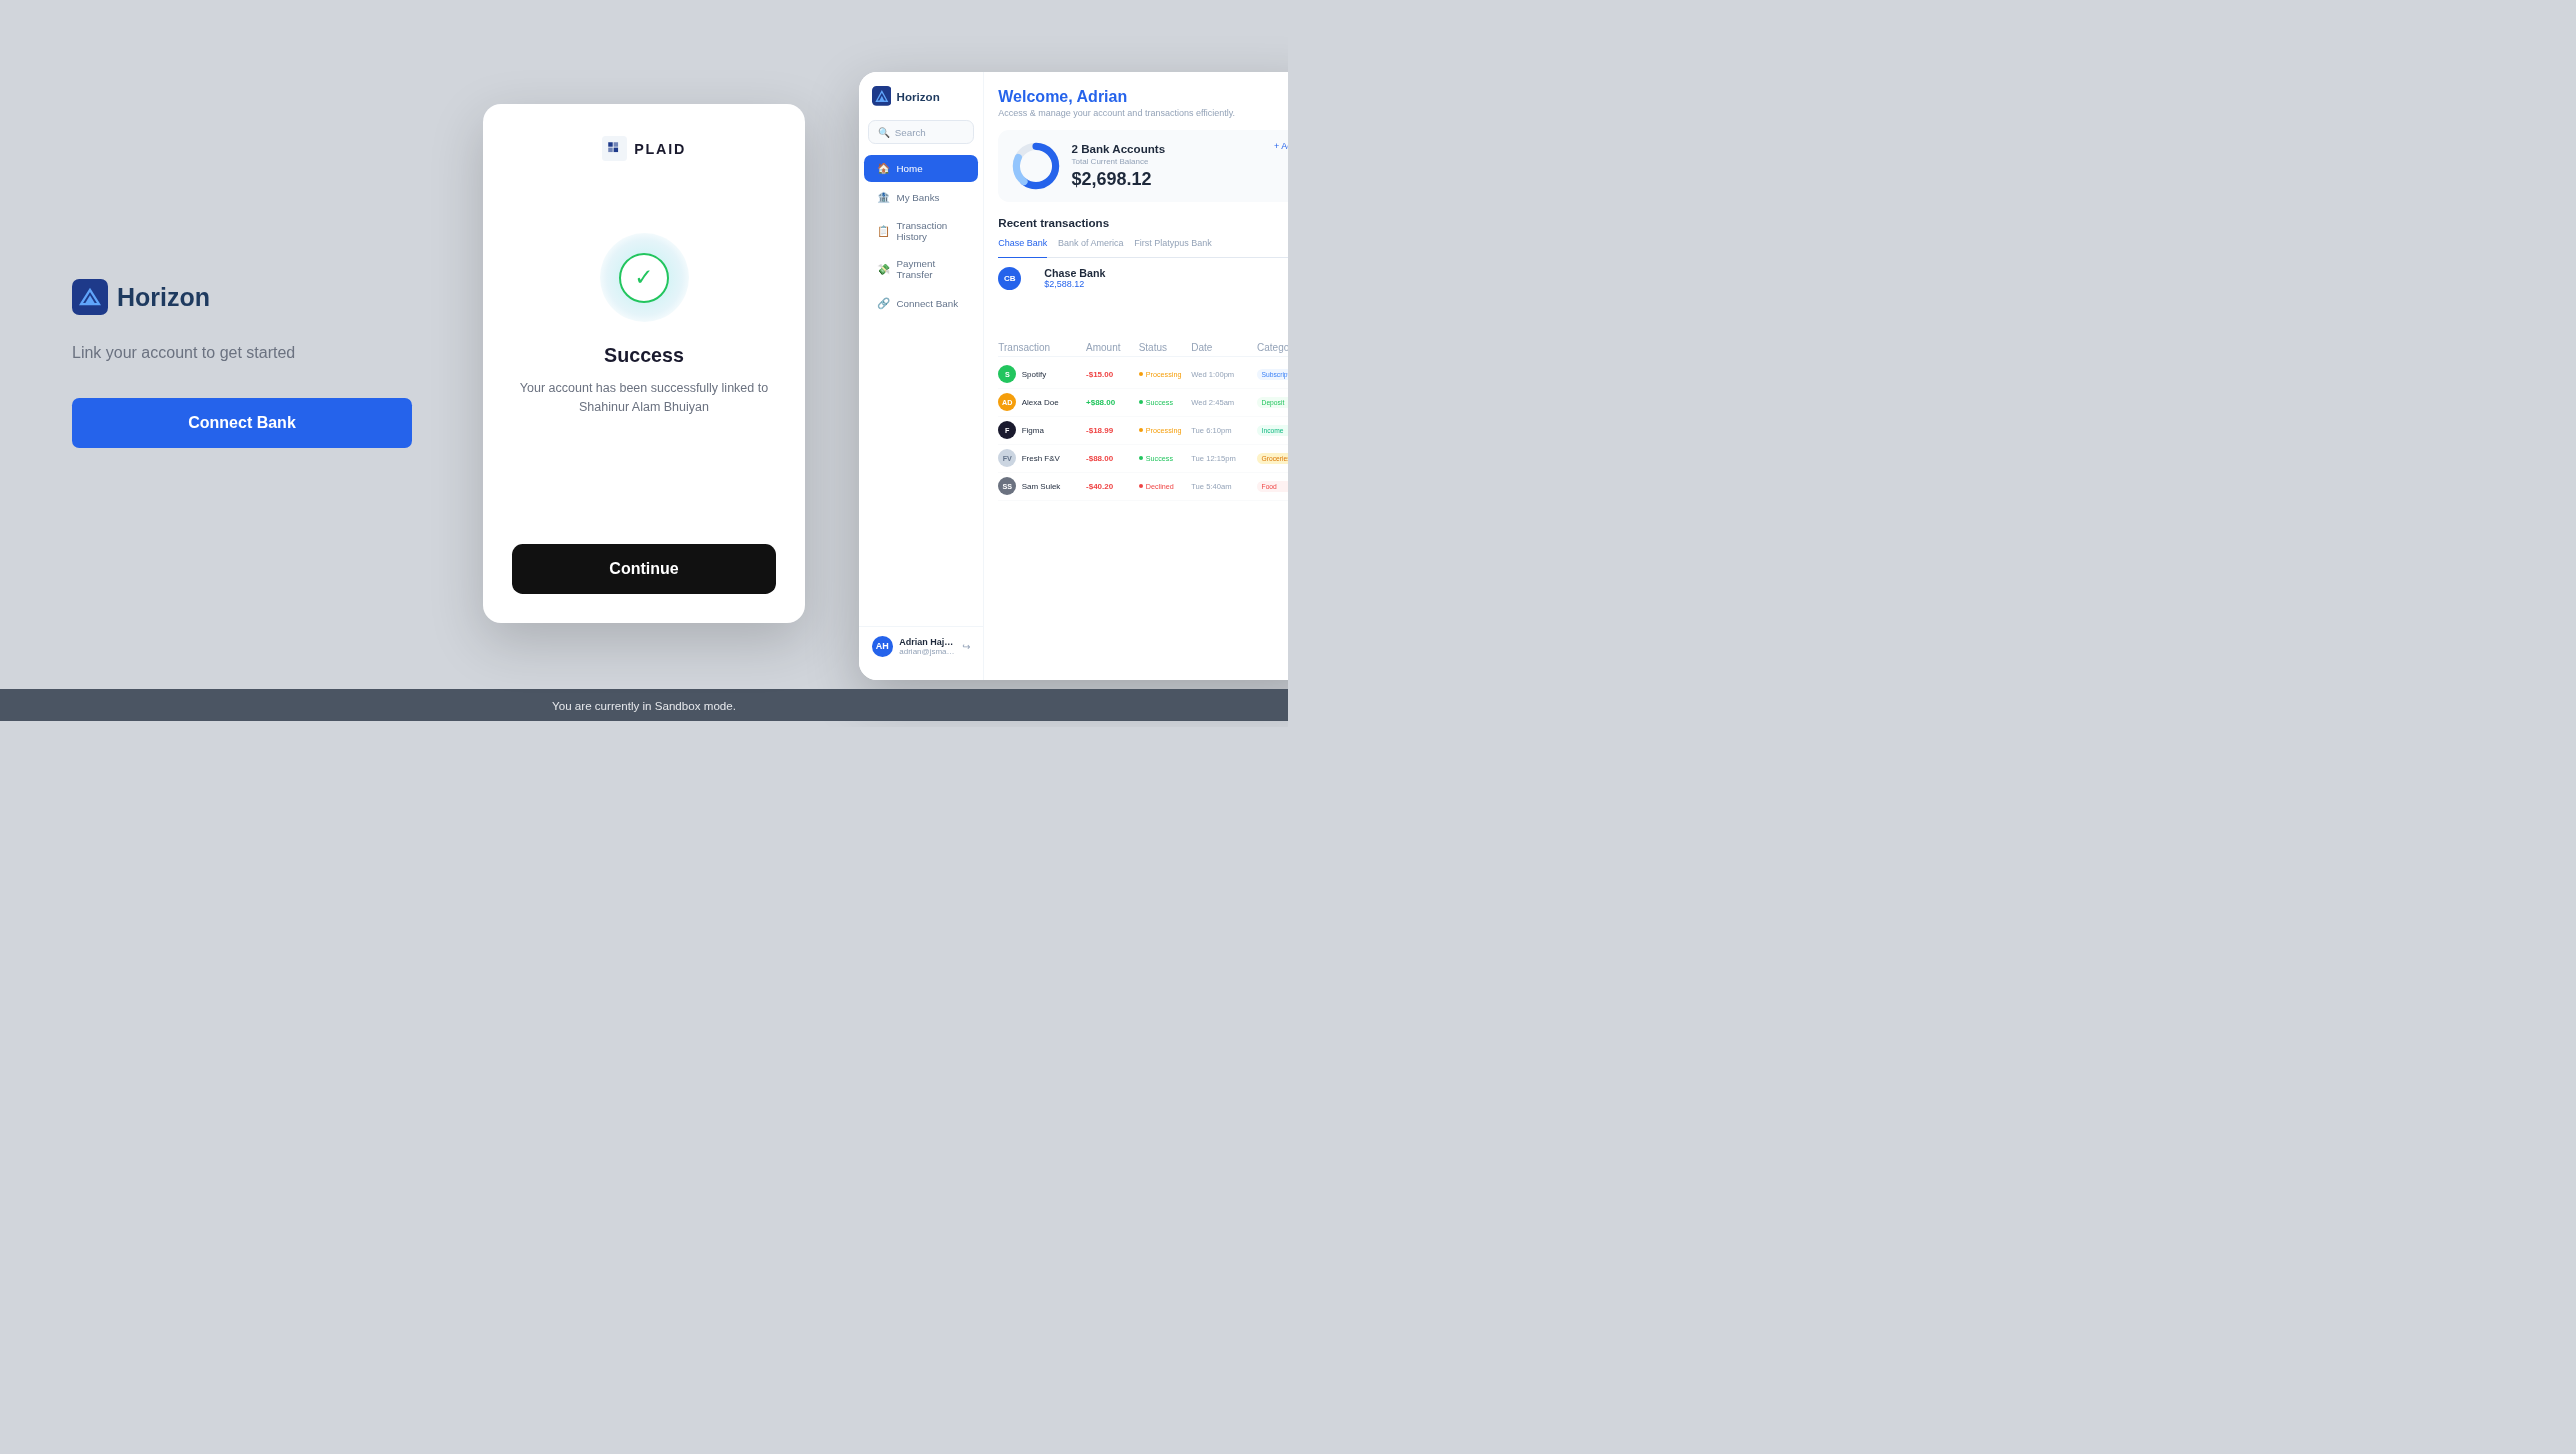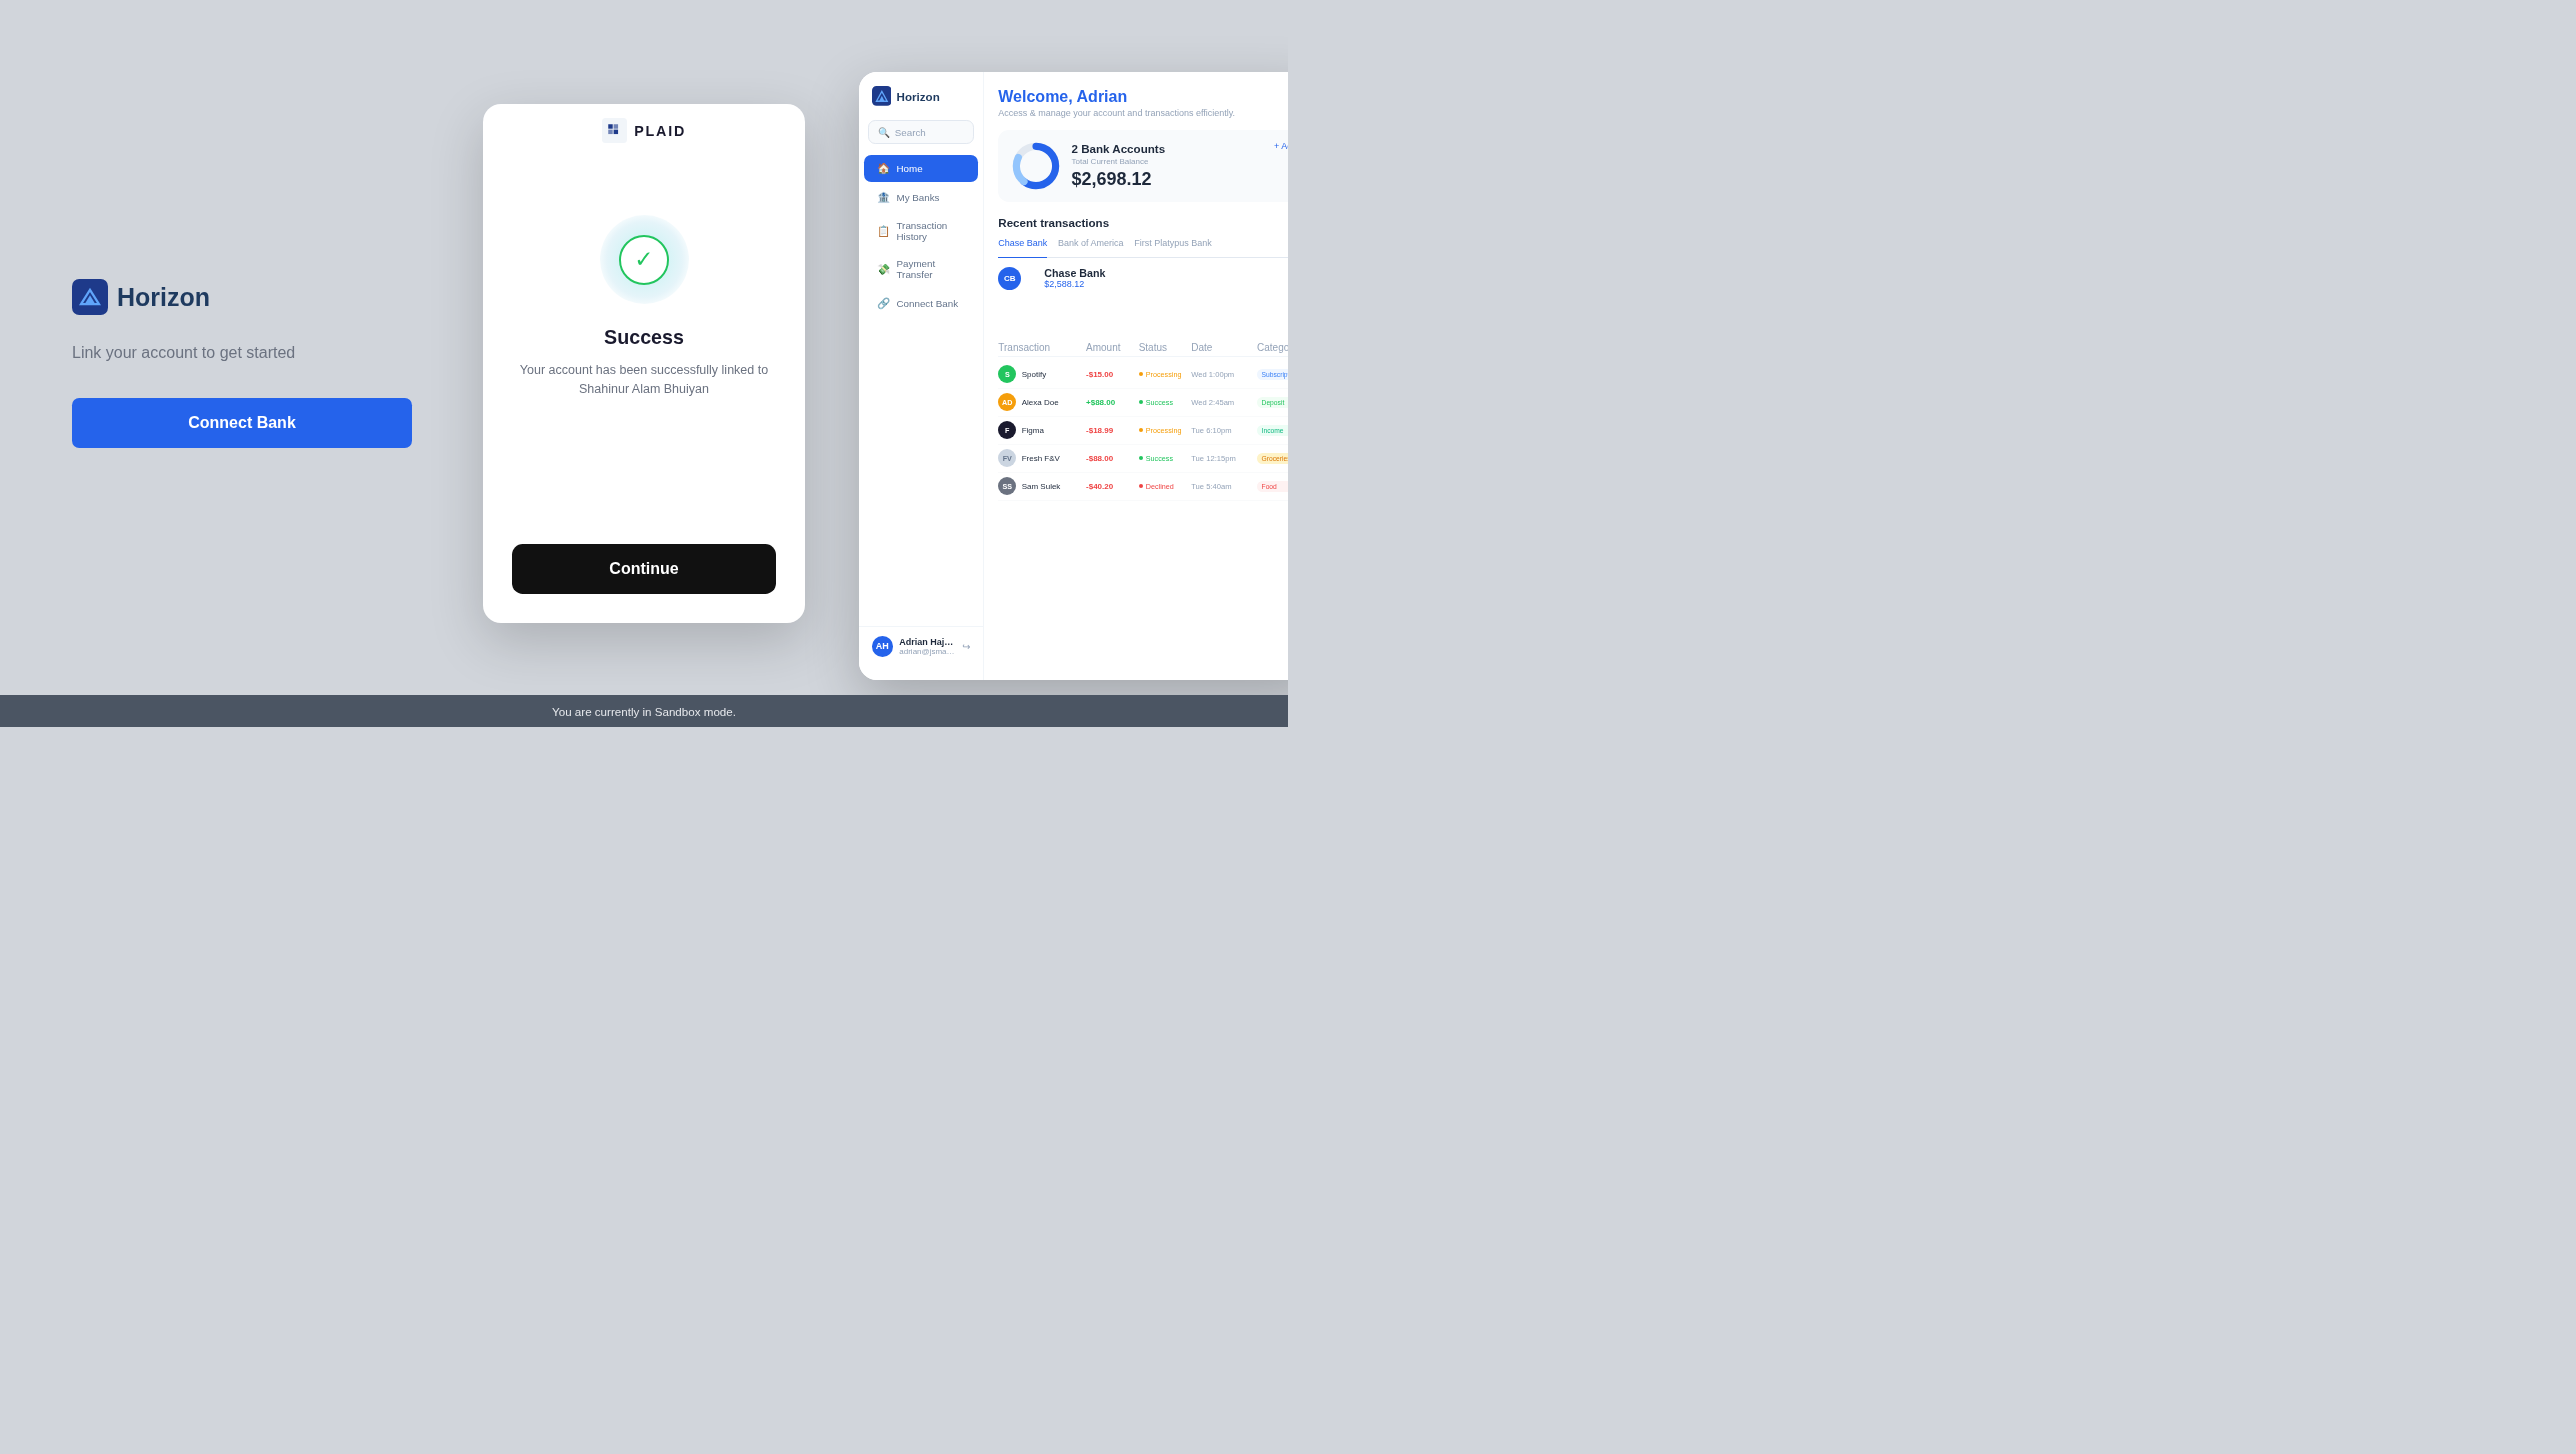--- a/index.html
+++ b/index.html
@@ -75,21 +75,21 @@
     }
     .modal {
       pointer-events: all;
       background: #fff;
       border-radius: 18px;
       width: 322px;
       min-height: 519px;
       display: flex;
       flex-direction: column;
       align-items: center;
-      padding: 14px 29px 29px;
+      padding: 32px 29px 29px;
       box-shadow: 0 18px 54px rgba(0,0,0,0.18);
       position: relative;
       z-index: 10;
     }
     .modal-logo {
       display: flex;
       align-items: center;
       gap: 7.2px;
       margin-bottom: 72px;
     }
@@ -459,21 +459,21 @@
     }
     .cat-subscription { background: #eff6ff; color: #3b82f6; }
     .cat-deposit { background: #f0fdf4; color: #22c55e; }
     .cat-income { background: #ecfdf5; color: #10b981; }
     .cat-groceries { background: #fef3c7; color: #d97706; }
     .cat-food { background: #fef2f2; color: #ef4444; }
 
     
     .footer-bar {
       position: absolute;
-      bottom: 0; left: 0; right: 0;
+      bottom: 6px; left: 0; right: 0;
       background: #4b5563;
       height: 32px;
       display: flex;
       align-items: center;
       justify-content: center;
     }
     .footer-text {
       font-size: 11.6px;
       color: #e5e7eb;
     }

